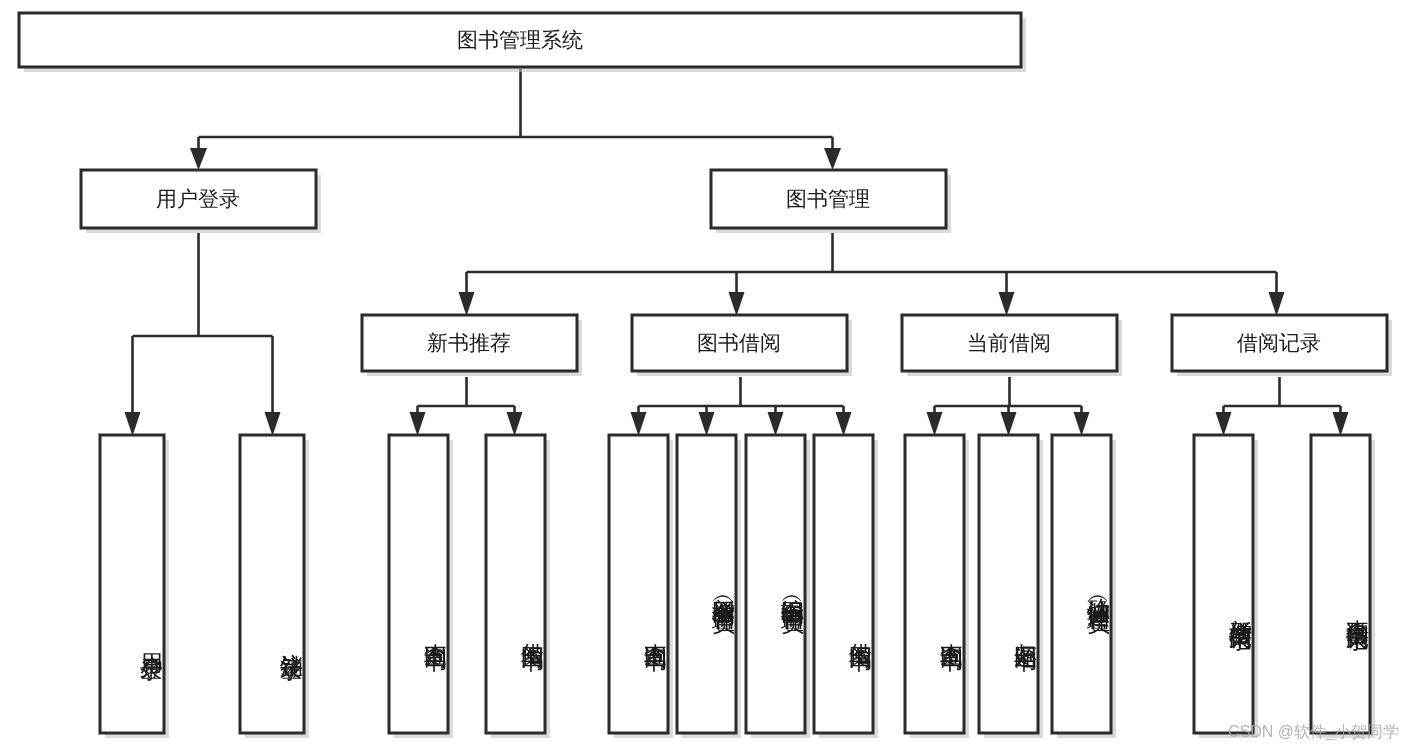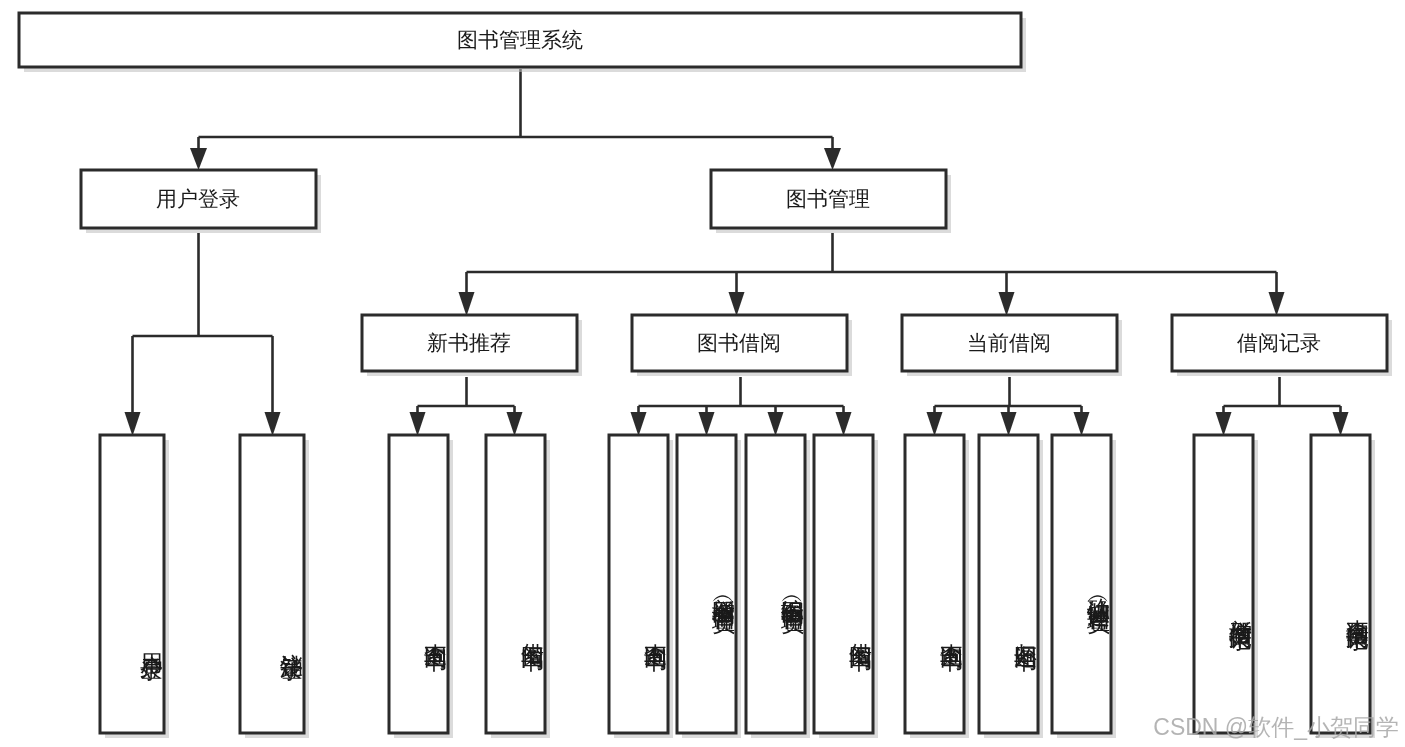--- a/index.html
+++ b/index.html
@@ -33,21 +33,21 @@
     display:flex;
     align-items:flex-start;
     justify-content:center;
     text-align:center;
     pointer-events:none;
   }
   .watermark{
     position:absolute;
     right:6px;bottom:4px;
     font-family:"Liberation Sans","DejaVu Sans",sans-serif;
-    font-size:23px;
+    font-size:16px;
     color:#a8a8a8;
     opacity:.85;
     white-space:nowrap;
   }
 </style>
 </head>
 <body>
 
 <div id="diagram-root">
 

